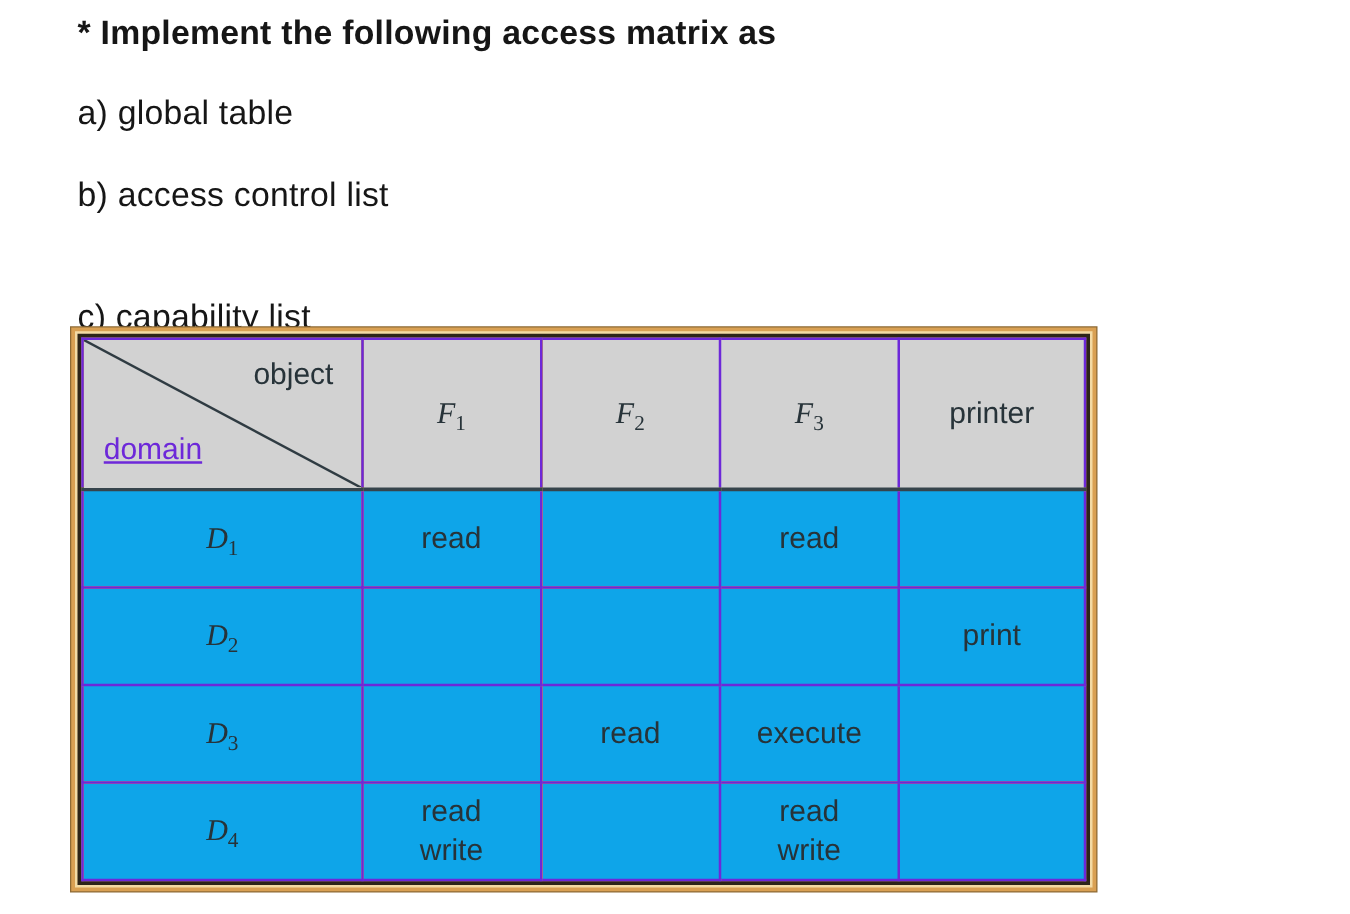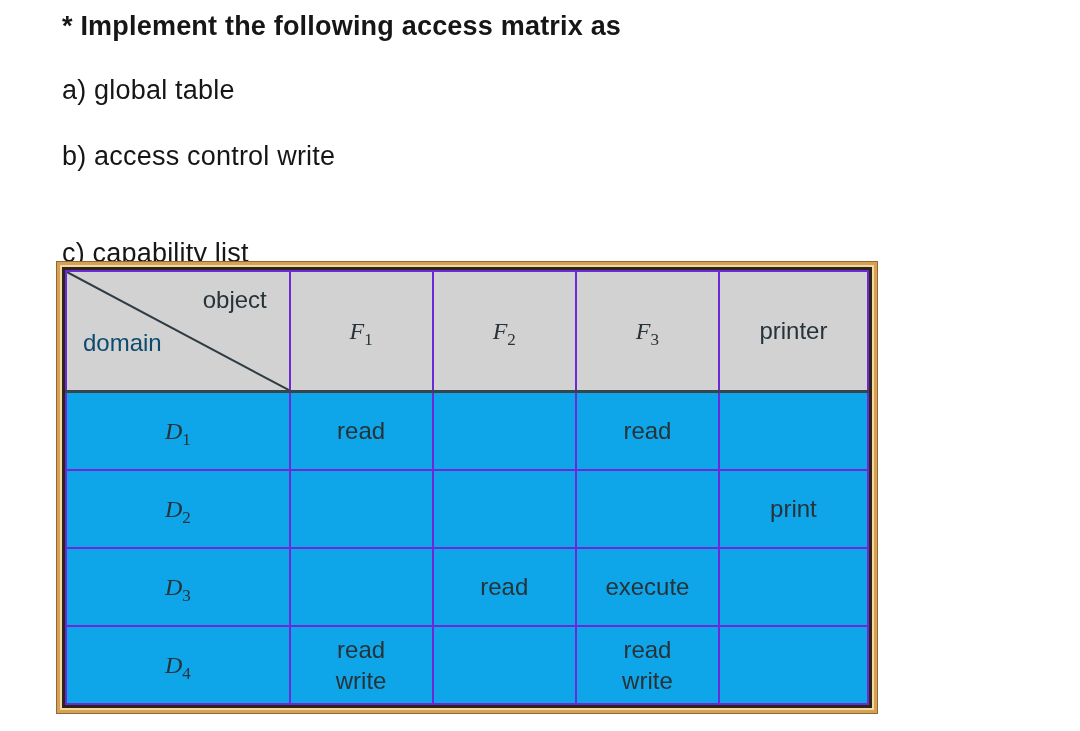--- a/index.html
+++ b/index.html
@@ -97,32 +97,33 @@
   }
   .obj-label {
     position: absolute;
     top: 14px;
     right: 22px;
     font-size: 24px;
     color: #273339;
   }
   .dom-label {
     position: absolute;
-    bottom: 33px;
+    bottom: 16px;
     left: 16px;
     font-size: 24px;
-    color: #0c4a6e;
+    color: #6d28d9;
+    text-decoration: underline;
   }
 </style>
 </head>
 <body>
 
 <div class="doc-line doc-title">* Implement the following access matrix as</div>
 <div class="doc-line doc-item-a">a) global table</div>
-<div class="doc-line doc-item-b">b) access control write</div>
+<div class="doc-line doc-item-b">b) access control list</div>
 <div class="doc-line doc-item-c">c) capability list</div>
 
 <div class="figure">
   <div class="figure-inner">
     <table class="matrix">
       <colgroup>
         <col style="width:27.9%">
         <col style="width:17.8%">
         <col style="width:17.9%">
         <col style="width:17.8%">

